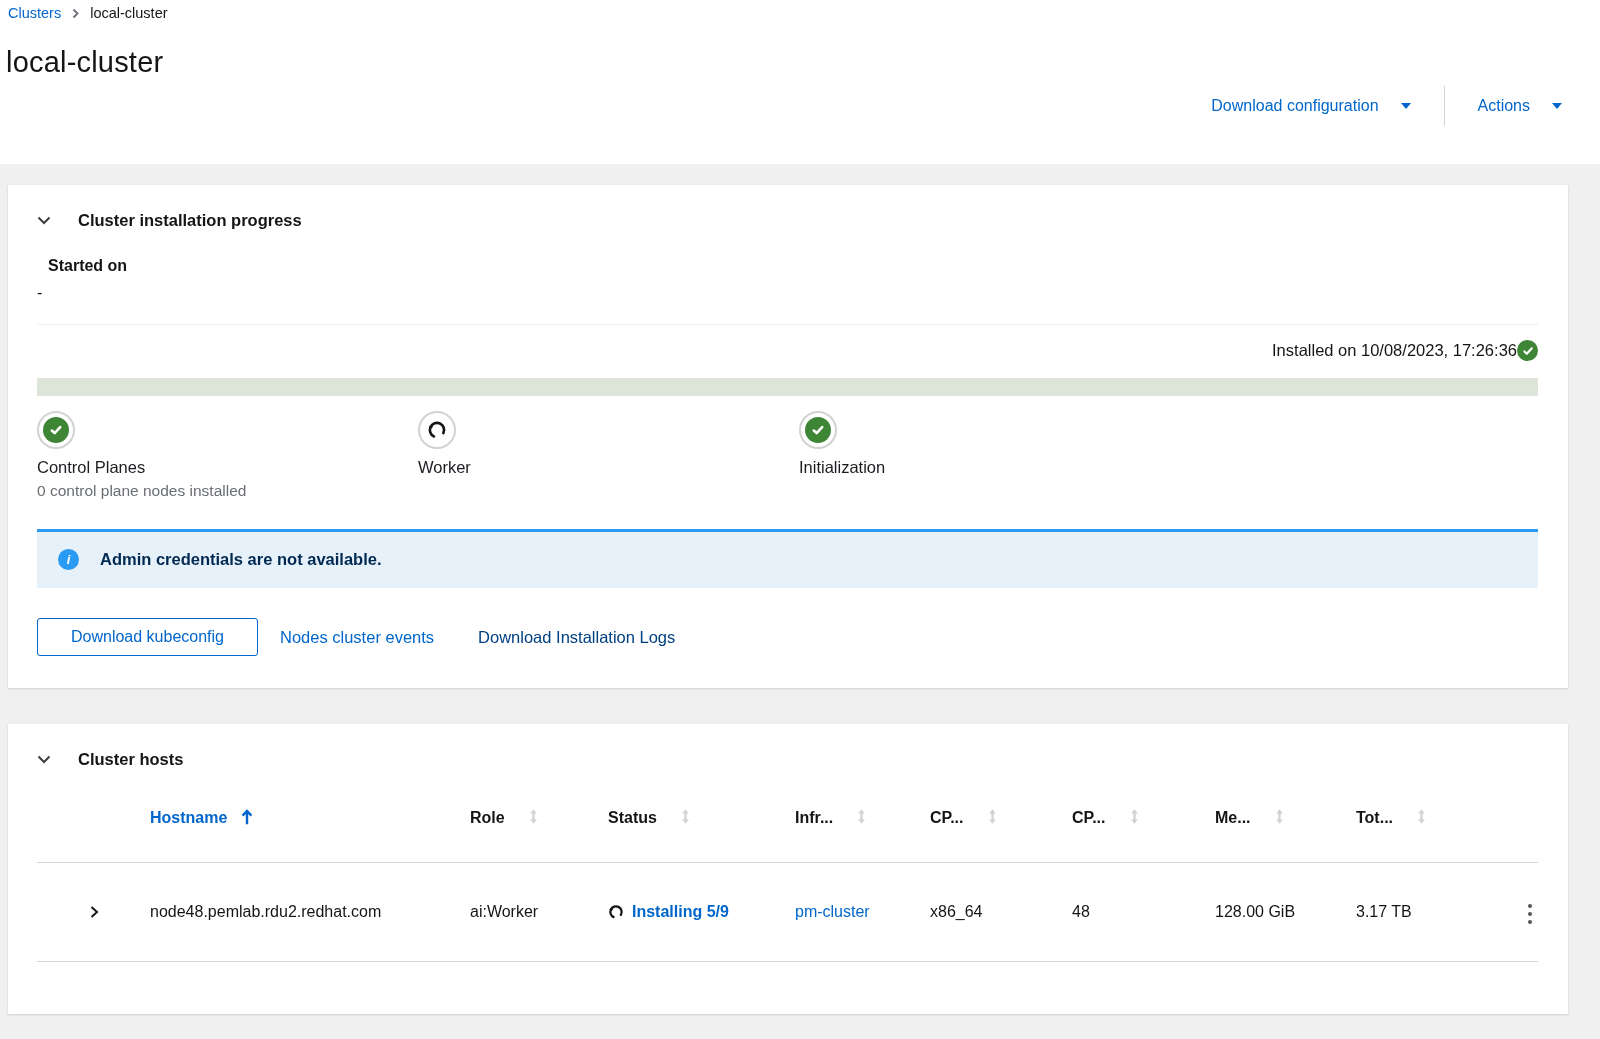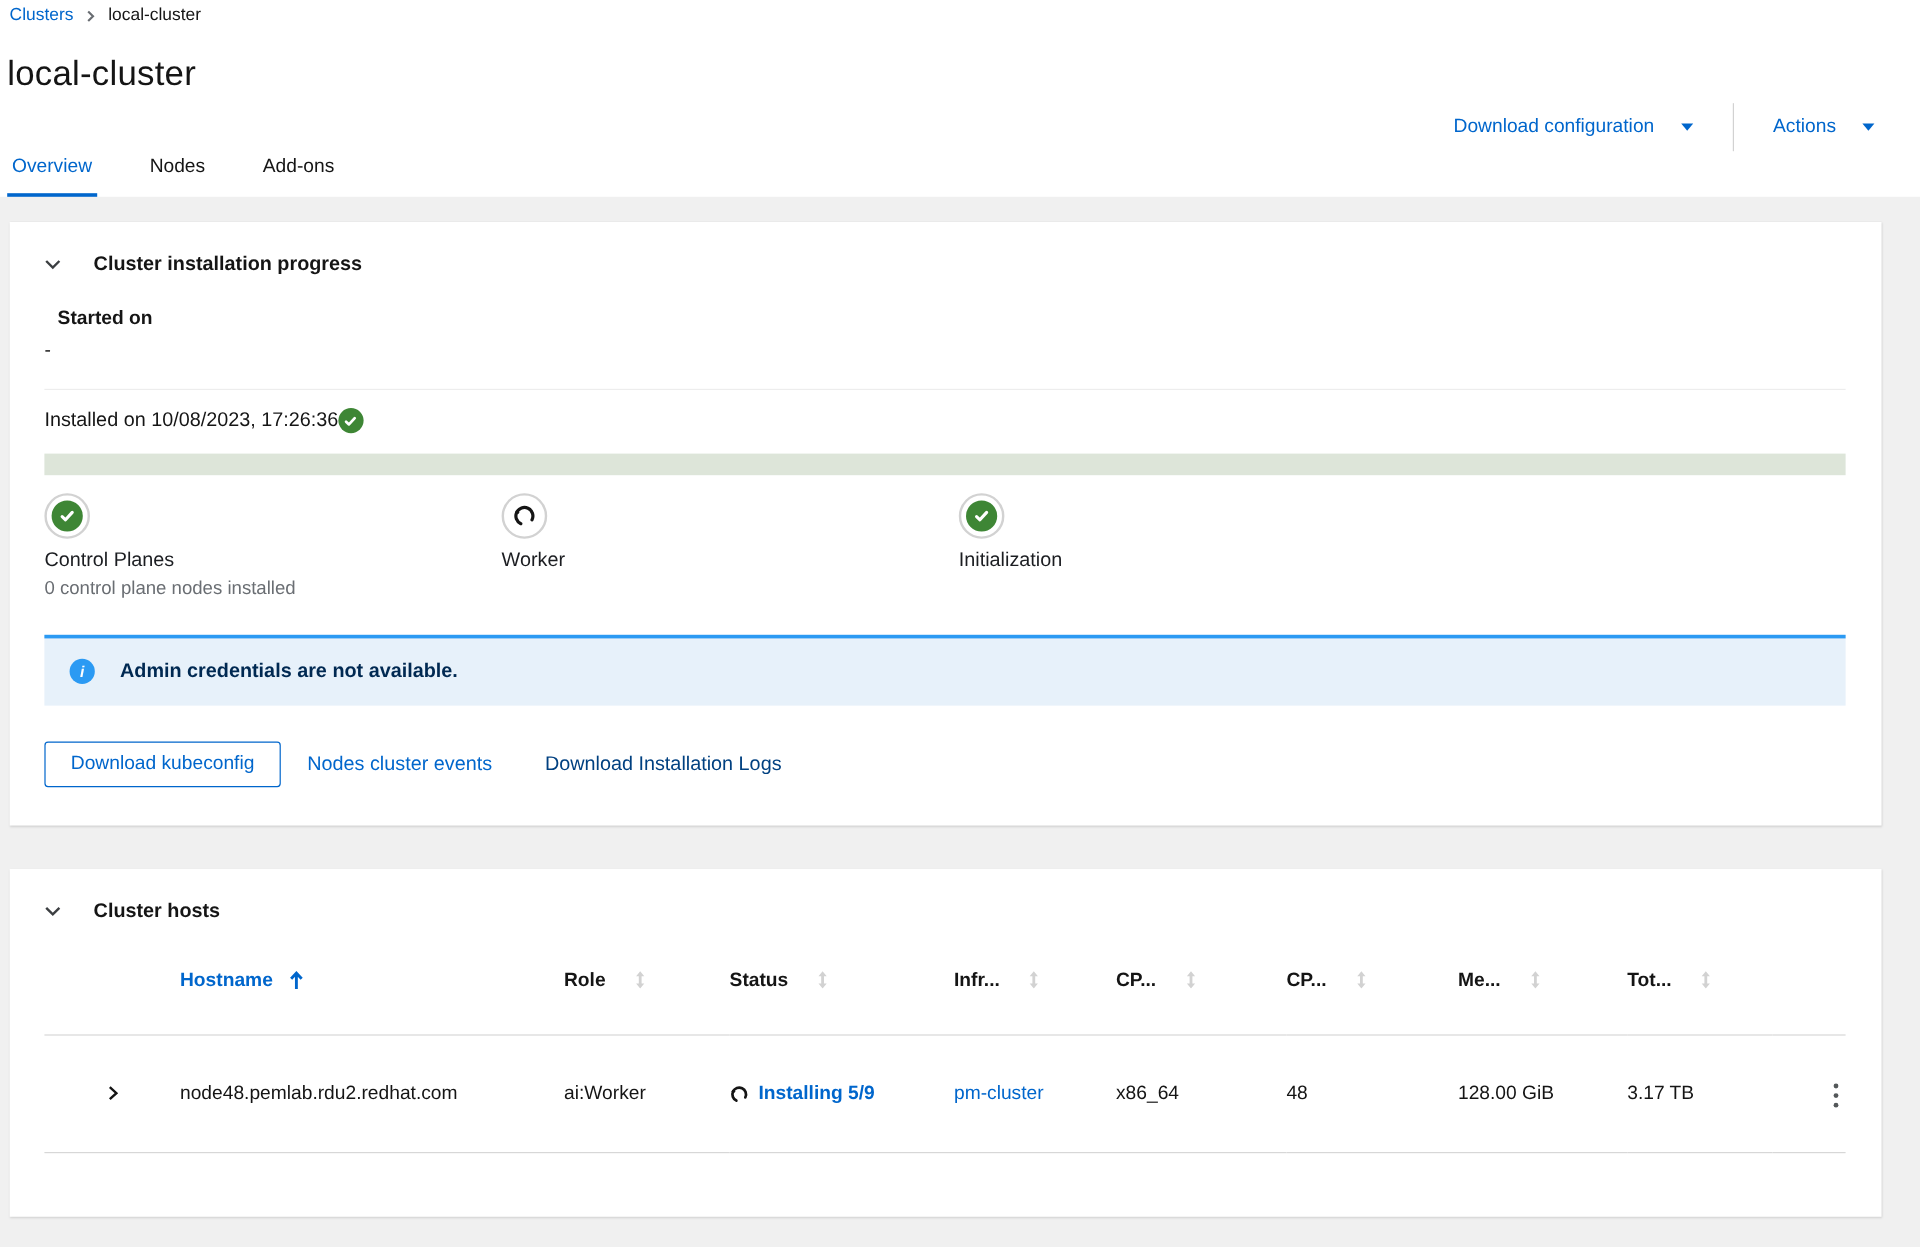--- a/index.html
+++ b/index.html
@@ -74,21 +74,21 @@
   .section-toggle { background:none; border:none; cursor:pointer; display:flex; padding:0; color:#151515; }
   .section-title { font-size:16.5px; font-weight:700; color:#151515; }
 
   .started-label { margin-top:27px; font-size:16px; font-weight:700;margin-left:11px; }
   .started-value { margin-top:9px; font-size:16px; }
 
   .progress-divider { margin-top:22px; border-top:1px solid #ededed; }
 
   .installed-row {
     margin-top:15px;
-    display:flex; align-items:center; justify-content:flex-start;
+    display:flex; align-items:center; justify-content:flex-end;
     font-size:16.5px;
   }
   .check-circle {
     border-radius:50%; background:#3e8635;
     display:flex; align-items:center; justify-content:center;
     flex:0 0 auto;
   }
   .check-circle.small { width:21px; height:21px; }
   .check-circle.small svg { width:12px; height:12px; }
 
@@ -122,21 +122,21 @@
     display:flex; align-items:center; justify-content:center;
     flex:0 0 auto;
   }
   .alert-title { font-size:16.5px; font-weight:700; color:#002952; }
 
   .actions-row { margin-top:30px; display:flex; align-items:center; }
   .btn-secondary {
     background:#fff; color:#0066cc;
     border:1px solid #0066cc; border-radius:3px;
     font-size:16px; font-family:inherit;
-    padding:9px 21px; cursor:pointer;
+    padding:9px 33px; cursor:pointer;
   }
   .link-action { color:#0066cc; font-size:16.5px; margin-left:22px; }
   .link-action.dark { color:#004080; margin-left:44px; }
 
   
   .hosts-table-wrap { margin-top:40px; }
   table { border-collapse:collapse; table-layout:fixed; width:1501px; }
   th { text-align:left; font-size:16px; font-weight:700; padding:0 0 35px 0; vertical-align:top; }
   .th-inner { display:flex; }
   .th-label { color:#151515; }
@@ -176,25 +176,20 @@
       <span>Download configuration</span>
       <span class="caret-down"></span>
     </button>
     <span class="action-divider"></span>
     <button class="dropdown-toggle">
       <span>Actions</span>
       <span class="caret-down"></span>
     </button>
   </div>
 
-  <div class="tabs">
-    <div class="tab active">Overview</div>
-    <div class="tab">Nodes</div>
-    <div class="tab">Add-ons</div>
-  </div>
 </div>
 
 <div class="page-body">
 
   <section class="card">
     <div class="section-header">
       <button class="section-toggle">
         <svg width="14" height="9" viewBox="0 0 14 9" fill="none" stroke="#3c3f42" stroke-width="2">
             <path d="M1.5 1.5 L7 7 L12.5 1.5"></path>
           </svg>

